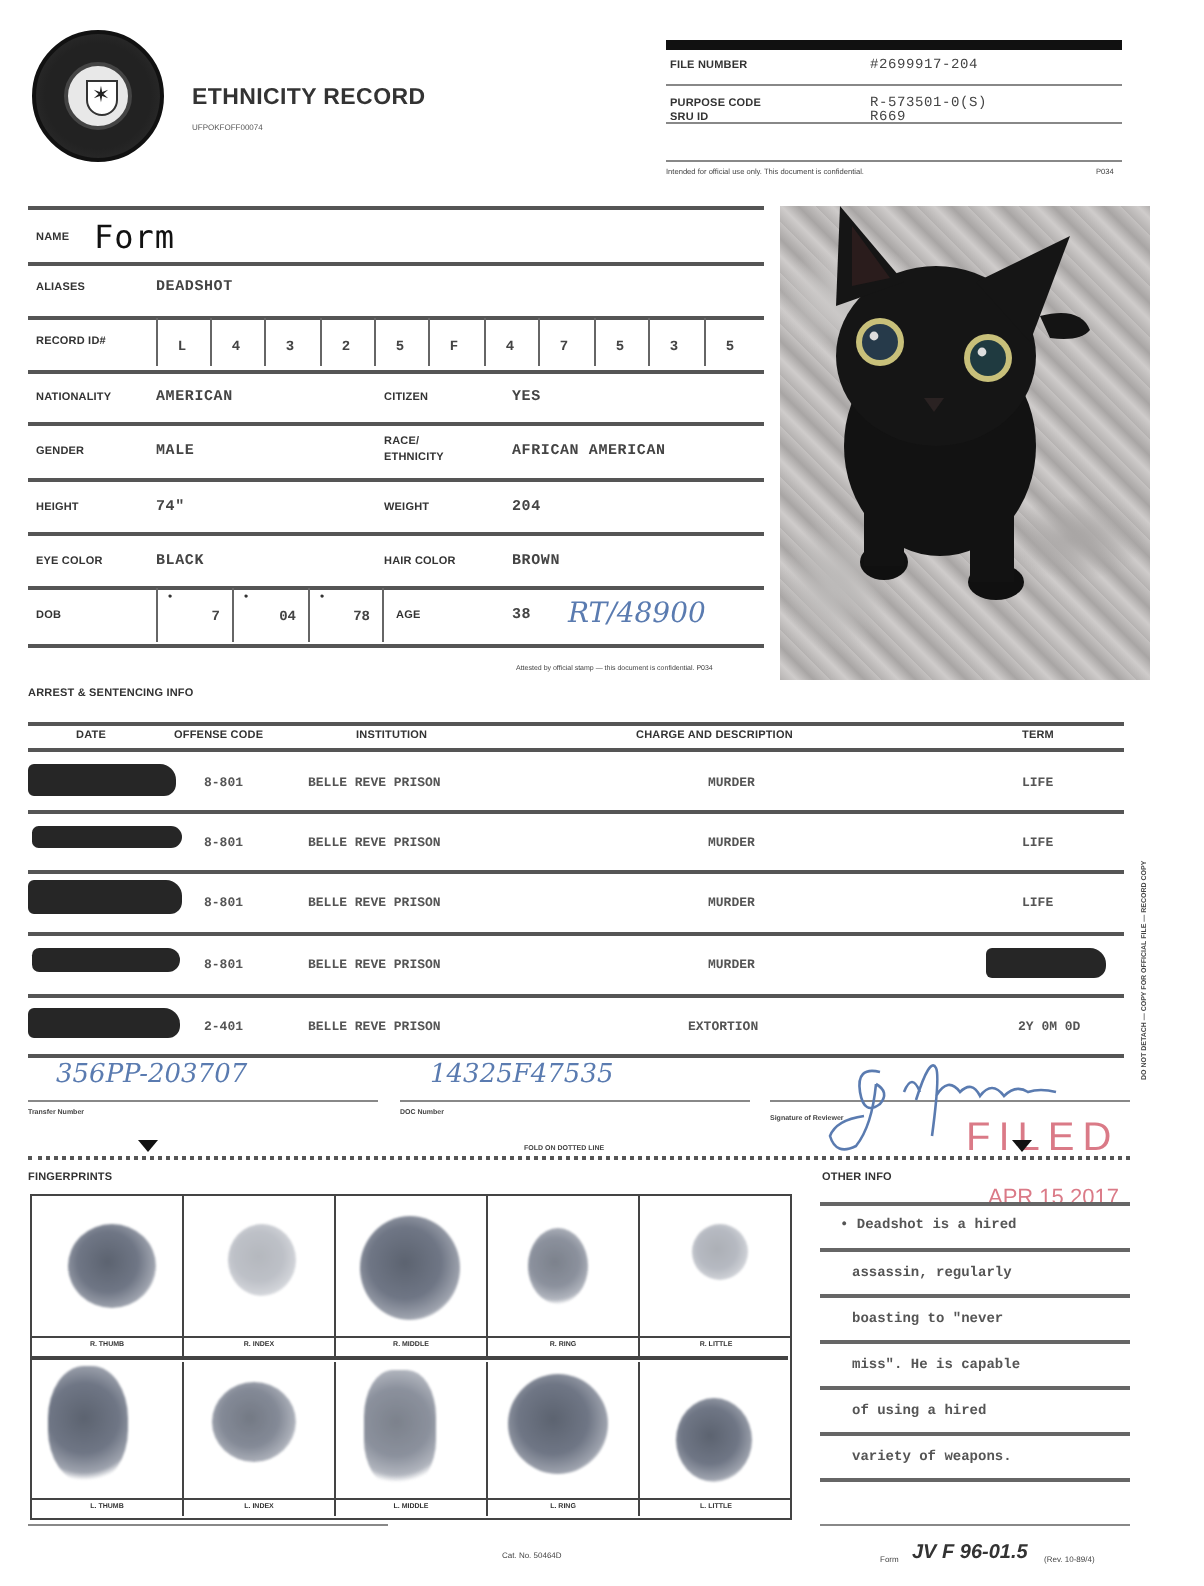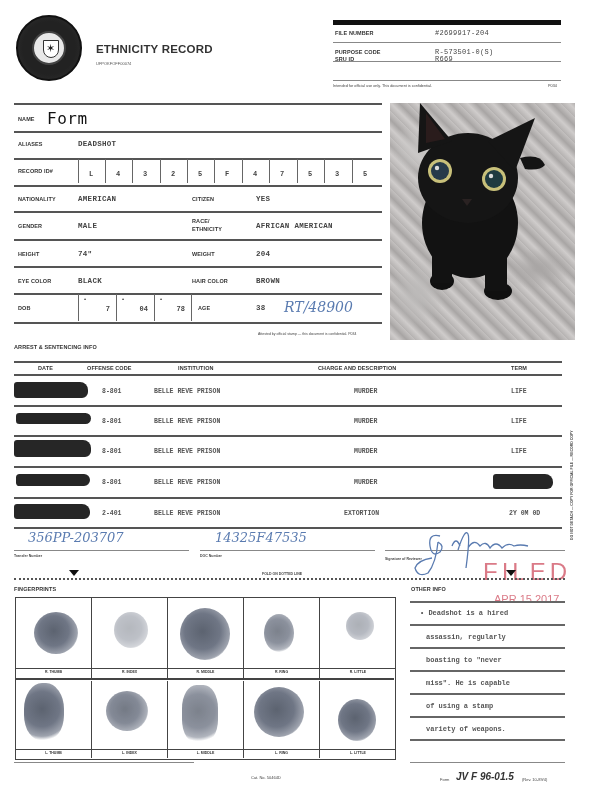--- a/index.html
+++ b/index.html
@@ -62,21 +62,21 @@
 
   
   .fp-grid { left: 15px; top: 597px; width: 381px; height: 163px; border: 1.5px solid #444; }
   .fp-cell { position: absolute; width: 76px; border-right: 1.2px solid #444; }
   .fp-print { position: absolute; border-radius: 50%; background: radial-gradient(circle at 45% 45%, #5c6370 0%, #6f7685 45%, #9ea3ae 70%, rgba(255,255,255,0) 80%); filter: blur(0.4px); }
   .fp-label { position: absolute; left: 0; width: 100%; height: 8px; border-top: 1.2px solid #444; text-align: center; font-size: 3.5px; font-weight: bold; color: #333; line-height: 7px; }
 
   .other-line { position: absolute; left: 410px; width: 155px; height: 1.5px; background: #666; }
   .other-text { position: absolute; left: 426px; font-family: "Liberation Mono", monospace; font-size: 7px; font-weight: bold; color: #555; }
 
-  .stamp-filed { left: 483px; top: 558px; font-family: "Liberation Sans", sans-serif; font-size: 24px; color: #d25a6a; letter-spacing: 4px; opacity: 0.8; }
+  .stamp-filed { left: 483px; top: 558px; font-family: "Liberation Sans", sans-serif; font-size: 20px; color: #d25a6a; letter-spacing: 4px; opacity: 0.8; }
   .stamp-date { left: 494px; top: 593px; font-family: "Liberation Sans", sans-serif; font-size: 11px; color: #d25a6a; opacity: 0.8; }
 
   .vert-text { position: absolute; left: 570px; width: 6px; writing-mode: vertical-rl; transform: rotate(180deg); font-size: 3.5px; color: #444; font-weight: bold; }
 </style>
 </head>
 <body>
 
 <div class="abs seal">
   <div class="inner">
       <div class="shield">
@@ -347,21 +347,21 @@
 <div class="abs stamp-date">APR 15 2017</div>
 <div class="other-line" style="top:601px;"></div>
 <span class="other-text" style="left:420px; top:609px;">• Deadshot is a hired</span>
 <div class="other-line" style="top:624px;"></div>
 <span class="other-text" style="top:633px;">assassin, regularly</span>
 <div class="other-line" style="top:647px;"></div>
 <span class="other-text" style="top:656px;">boasting to "never</span>
 <div class="other-line" style="top:670px;"></div>
 <span class="other-text" style="top:679px;">miss". He is capable</span>
 <div class="other-line" style="top:693px;"></div>
-<span class="other-text" style="top:702px;">of using a stamp</span>
+<span class="other-text" style="top:702px;">of using a hired</span>
 <div class="other-line" style="top:716px;"></div>
 <span class="other-text" style="top:725px;">variety of weapons.</span>
 <div class="other-line" style="top:739px;"></div>
 
 <div class="hline thin" style="left:14px; top:762px; width:180px;"></div>
 <div class="hline thin" style="left:410px; top:762px; width:155px;"></div>
 <span class="abs" style="left:251px; top:775px; font-size:4px; color:#444;">Cat. No. 50464D</span>
 <span class="abs" style="left:440px; top:777px; font-size:4px; color:#444;">Form</span>
 <span class="abs" style="left:456px; top:771px; font-size:10px; font-weight:bold; font-style:italic; color:#333;">JV F 96-01.5</span>
 <span class="abs" style="left:522px; top:777px; font-size:4px; color:#444;">(Rev. 10-89/4)</span>

